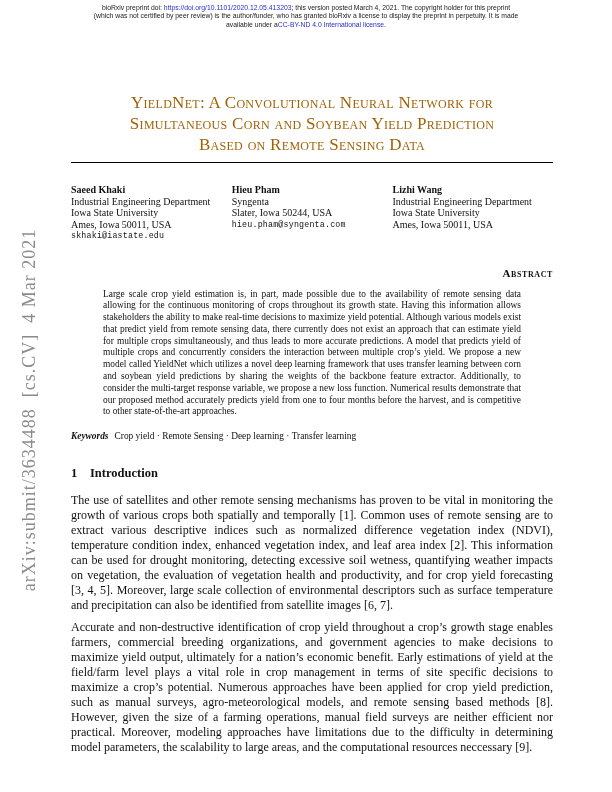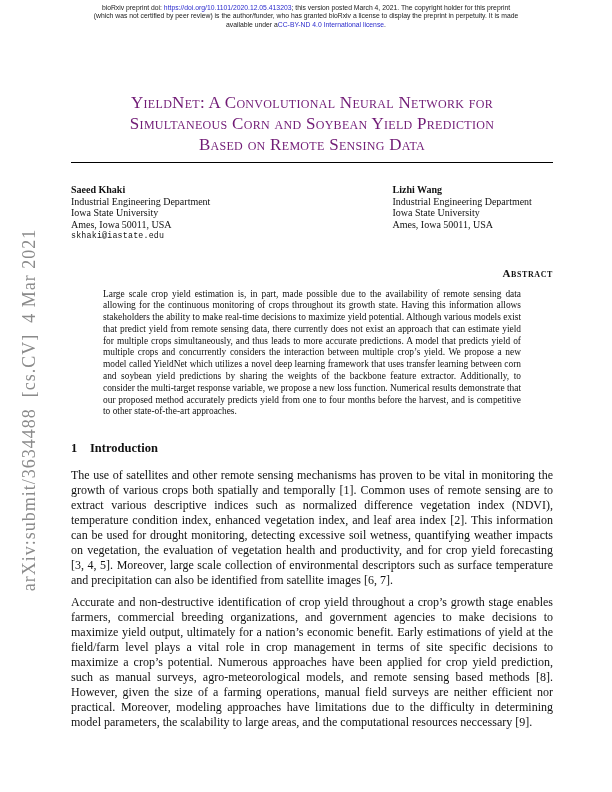--- a/index.html
+++ b/index.html
@@ -56,21 +56,21 @@
     width: 482px;
   }
 
   .title {
     margin-top: 92px;
     text-align: center;
     font-size: 17px;
     line-height: 21px;
     font-variant: small-caps;
     letter-spacing: 0.3px;
-    color: #701a75;
+    color: #a16207;
   }
 
   .title-rule {
     margin: 7px 0 0 0;
     border: none;
     border-top: 1.6px solid #000000;
   }
 
   .preprint-label {
     margin-top: 13px;
@@ -179,31 +179,40 @@
 
     <div class="authors">
       <div class="author">
         <div class="name">Saeed Khaki</div>
         <div>Industrial Engineering Department</div>
         <div>Iowa State University</div>
         <div>Ames, Iowa 50011, USA</div>
         <div class="email">skhaki@iastate.edu</div>
       </div>
       <div class="author">
+        <div class="name">Hieu Pham</div>
+        <div>Syngenta</div>
+        <div>Slater, Iowa 50244, USA</div>
+        <div class="email">hieu.pham@syngenta.com</div>
+      </div>
+      <div class="author">
         <div class="name">Lizhi Wang</div>
         <div>Industrial Engineering Department</div>
         <div>Iowa State University</div>
         <div>Ames, Iowa 50011, USA</div>
       </div>
     </div>
 
 
     <div class="abstract-heading">Abstract</div>
     <div class="abstract-text">Large scale crop yield estimation is, in part, made possible due to the availability of remote sensing data allowing for the continuous monitoring of crops throughout its growth state. Having this information allows stakeholders the ability to make real-time decisions to maximize yield potential. Although various models exist that predict yield from remote sensing data, there currently does not exist an approach that can estimate yield for multiple crops simultaneously, and thus leads to more accurate predictions. A model that predicts yield of multiple crops and concurrently considers the interaction between multiple crop’s yield. We propose a new model called YieldNet which utilizes a novel deep learning framework that uses transfer learning between corn and soybean yield predictions by sharing the weights of the backbone feature extractor. Additionally, to consider the multi-target response variable, we propose a new loss function. Numerical results demonstrate that our proposed method accurately predicts yield from one to four months before the harvest, and is competitive to other state-of-the-art approaches.</div>
 
+    <div class="keywords">
+      <span class="kw-label">Keywords</span><span>Crop yield · Remote Sensing · Deep learning · Transfer learning</span>
+    </div>
 
     <div class="section-heading">
       <span class="sec-num">1</span><span>Introduction</span>
     </div>
 
     <p class="body-par">The use of satellites and other remote sensing mechanisms has proven to be vital in monitoring the growth of various crops both spatially and temporally [1]. Common uses of remote sensing are to extract various descriptive indices such as normalized difference vegetation index (NDVI), temperature condition index, enhanced vegetation index, and leaf area index [2]. This information can be used for drought monitoring, detecting excessive soil wetness, quantifying weather impacts on vegetation, the evaluation of vegetation health and productivity, and for crop yield forecasting [3, 4, 5]. Moreover, large scale collection of environmental descriptors such as surface temperature and precipitation can also be identified from satellite images [6, 7].</p>
     <p class="body-par">Accurate and non-destructive identification of crop yield throughout a crop’s growth stage enables farmers, commercial breeding organizations, and government agencies to make decisions to maximize yield output, ultimately for a nation’s economic benefit. Early estimations of yield at the field/farm level plays a vital role in crop management in terms of site specific decisions to maximize a crop’s potential. Numerous approaches have been applied for crop yield prediction, such as manual surveys, agro-meteorological models, and remote sensing based methods [8]. However, given the size of a farming operations, manual field surveys are neither efficient nor practical. Moreover, modeling approaches have limitations due to the difficulty in determining model parameters, the scalability to large areas, and the computational resources neccessary [9].</p>
 
   </div>
 </div>

